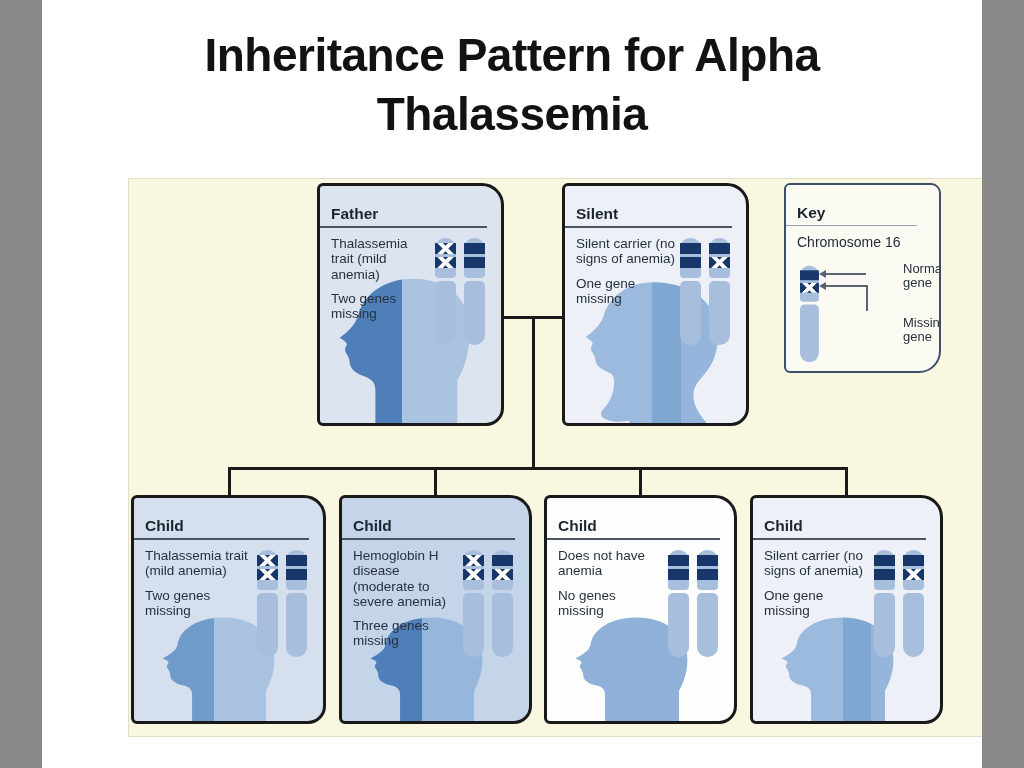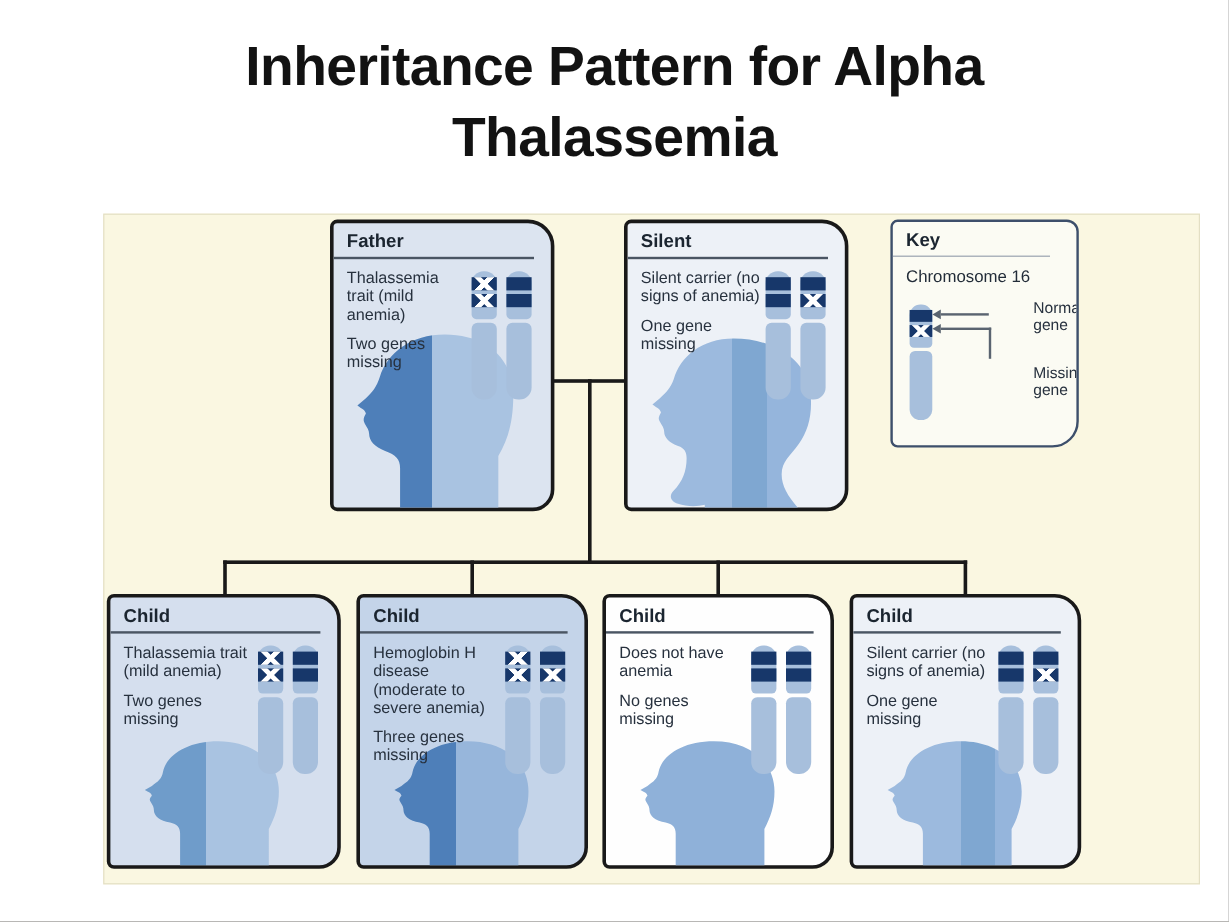--- a/index.html
+++ b/index.html
@@ -1,17 +1,17 @@
 <!DOCTYPE html>
 <html style="--diagram_bg: #faf7e1; --box_border: #191919; --line_color: #191919; --band_navy: #17376a; --chrom_body: #a7bfdc; --father_fill: #dce4f0; --mother_fill: #edf1f7; --child1_fill: #d5dfee; --child2_fill: #c4d4e9; --child3_fill: #fefefe; --child4_fill: #edf1f7; --key_fill: #fbfbf3; --key_border: #3d4f6b; --text_dark: #27313e; --header_dark: #1b2530;"><head>
 <meta charset="utf-8">
 <style>
   html,body{margin:0;padding:0;background:#888;}
   .slide{
-    position:relative; width:1024px; height:768px; background:#ffffff;
+    position:relative; width:940px; height:768px; background:#ffffff;
     font-family:"Liberation Sans","DejaVu Sans",sans-serif; overflow:hidden;
     margin:0 auto;
   }
   
   .title{
     position:absolute; top:26px; left:0; right:0; text-align:center;
     font-size:46px; font-weight:700; color:#121212; letter-spacing:-0.5px;
     line-height:1.28;
   }
   
@@ -36,21 +36,21 @@
   .father{left:188px; top:4px;  width:187px; height:243px; background:var(--father_fill);}
   .mother{left:433px; top:4px;  width:187px; height:243px; background:var(--mother_fill);}
   .c1{left:2px;   top:316px; width:195px; height:229px; background:var(--child1_fill);}
   .c2{left:210px; top:316px; width:193px; height:229px; background:var(--child2_fill);}
   .c3{left:415px; top:316px; width:193px; height:229px; background:var(--child3_fill);}
   .c4{left:621px; top:316px; width:193px; height:229px; background:var(--child4_fill);}
   .keybox{
     left:655px; top:4px; width:157px; height:190px; background:var(--key_fill);
     border:2px solid var(--key_border); border-radius:6px 10px 22px 6px;
   }
-  .hd{font-size:15.5px; font-weight:700; color:var(--header_dark); padding:7px 12px 3px 11px;}
+  .hd{font-size:15.5px; font-weight:700; color:var(--header_dark); padding:19px 12px 3px 11px;}
   .rule{height:0; border-top:2px solid #4a5563; margin:0 14px 6px 0;}
   .keybox .rule{border-top:1px solid #9aa2ae; margin-right:22px;}
   .bbody{display:flex; padding:2px 16px 0 11px; position:relative; z-index:2;}
   .btxt{flex:1; font-size:13.5px; color:var(--text_dark); line-height:1.13; padding-right:4px;}
   .genes{margin-top:9px;}
   
   .chroms{display:flex; gap:8px; flex:0 0 auto; padding-top:2px;}
   .chrom{width:21px;}
   .seg-top{
     width:21px; height:40px; background:var(--chrom_body);

